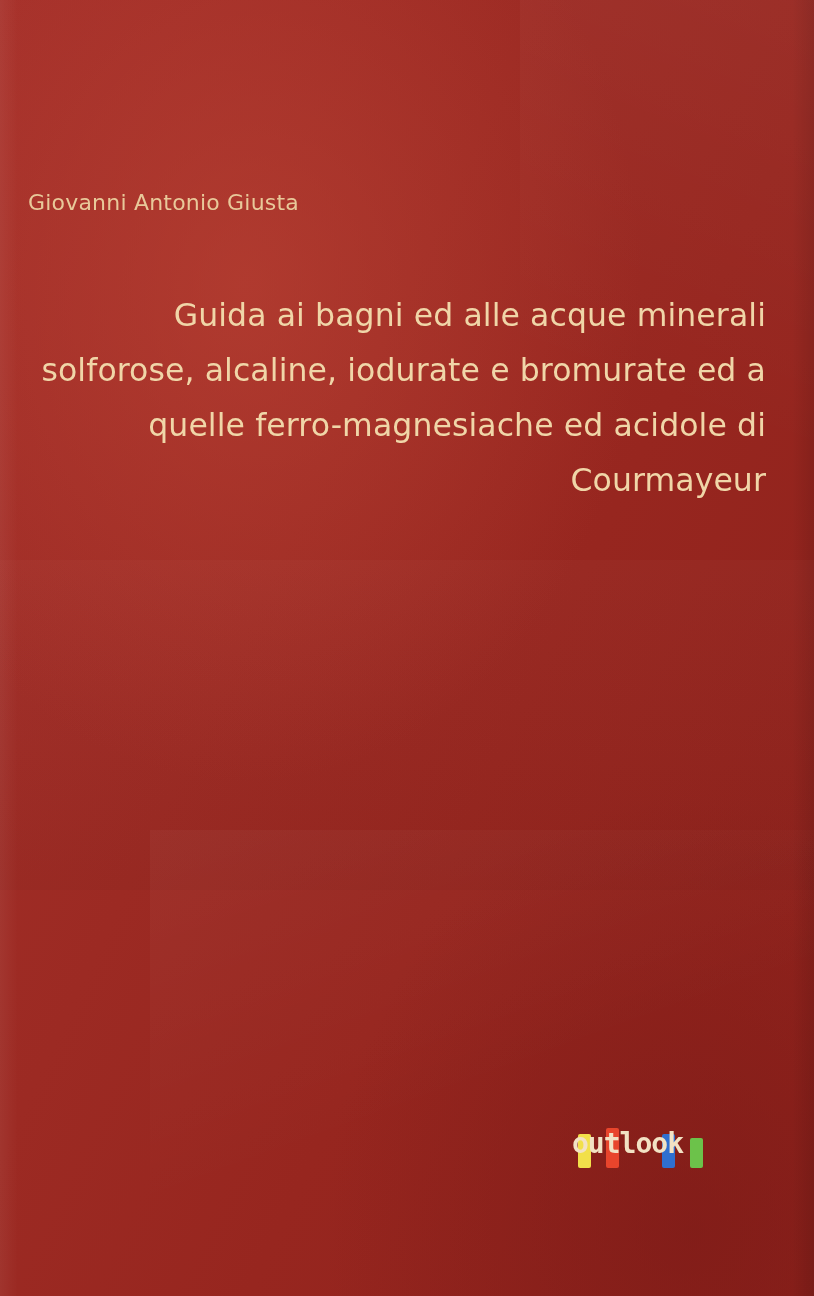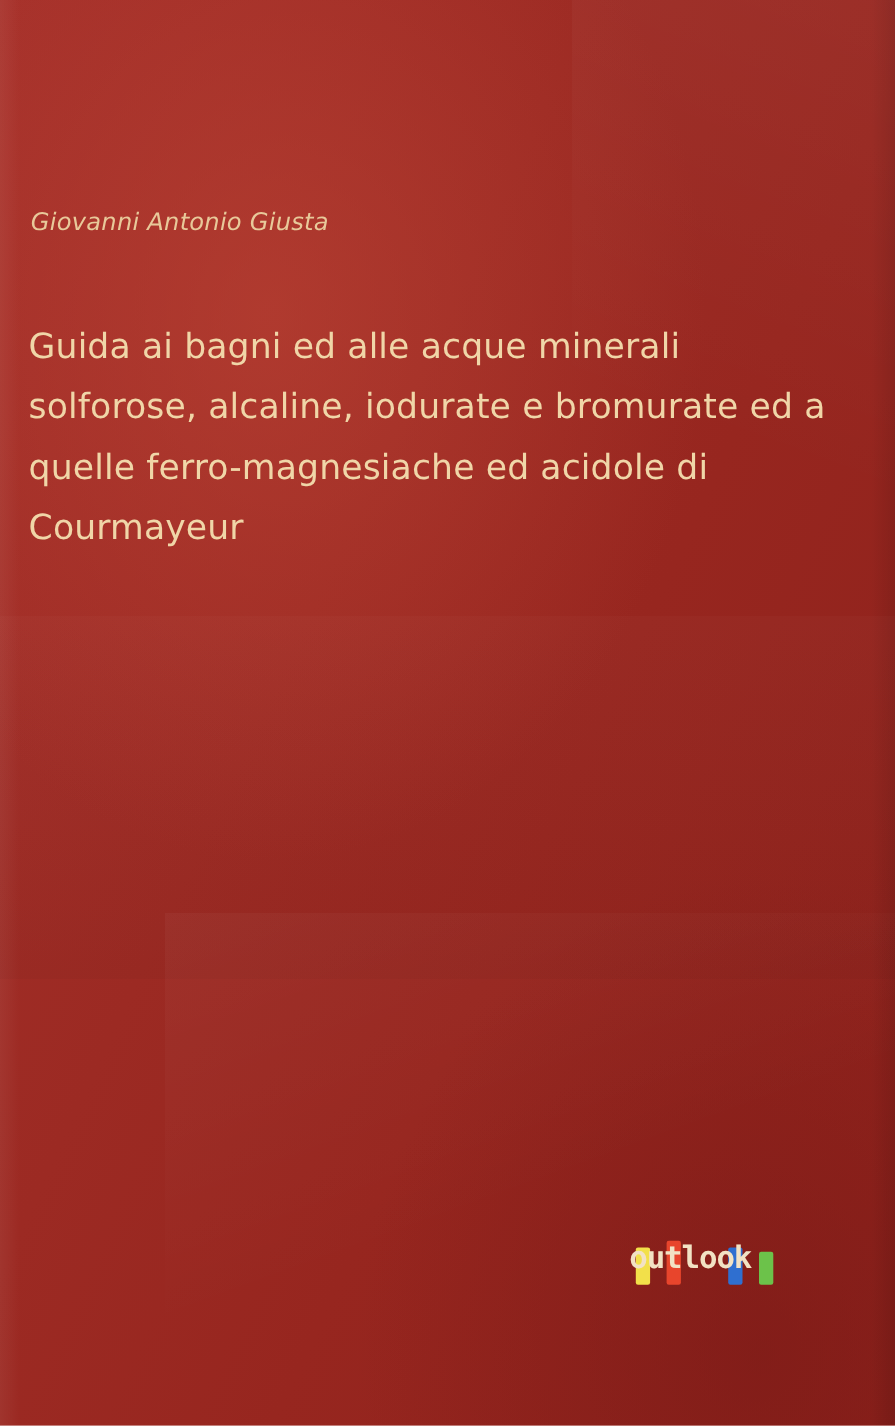--- a/index.html
+++ b/index.html
@@ -123,23 +123,23 @@
 <body>
 
 <div class="cover" style="background-color: rgb(156, 42, 35);">
 
   <div class="band-vert-left"></div>
   <div class="band-vert-right"></div>
   <div class="panel-topright"></div>
   <div class="panel-soft"></div>
   <div class="panel-lower"></div>
 
-  <div class="author" style="color: rgb(232, 201, 154); font-style: italic;">Giovanni Antonio Giusta</div>
+  <div class="author" style="color: rgb(232, 201, 154);">Giovanni Antonio Giusta</div>
 
-  <div class="title" style="color: rgb(240, 214, 168);">Guida ai bagni ed alle acque minerali solforose, alcaline, iodurate e bromurate ed a quelle ferro-magnesiache ed acidole di Courmayeur</div>
+  <div class="title" style="color: rgb(240, 214, 168); text-align: right;">Guida ai bagni ed alle acque minerali solforose, alcaline, iodurate e bromurate ed a quelle ferro-magnesiache ed acidole di Courmayeur</div>
 
   <div class="logo">
     <div class="logo-bars">
       <div class="bar" id="bar0" style="left: 6px; height: 34px; background: rgb(242, 224, 74);"></div>
       <div class="bar" id="bar1" style="left: 34px; height: 40px; background: rgb(232, 69, 44);"></div>
       <div class="bar" id="bar2" style="left: 90px; height: 34px; background: rgb(47, 111, 208);"></div>
       <div class="bar" id="bar3" style="left: 118px; height: 30px; background: rgb(108, 194, 74);"></div>
     </div>
     <div class="logo-word">outlook</div>
   </div>

